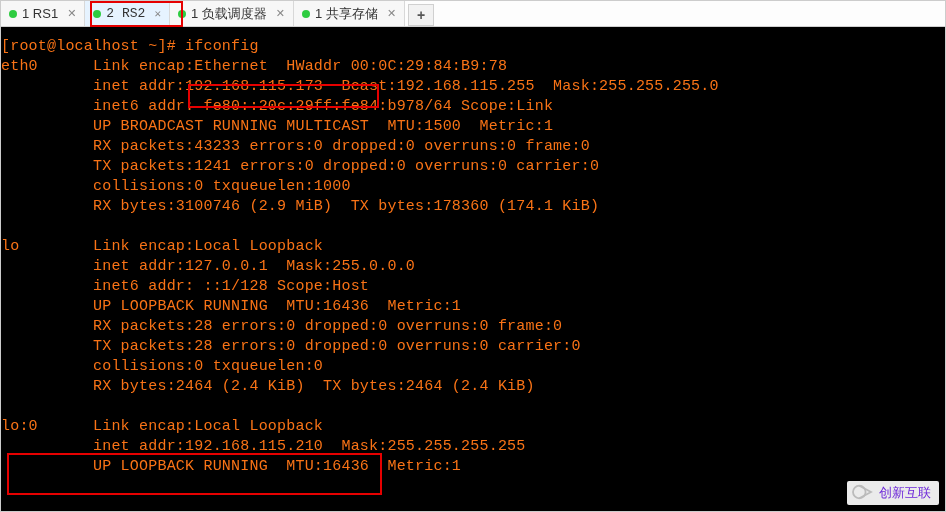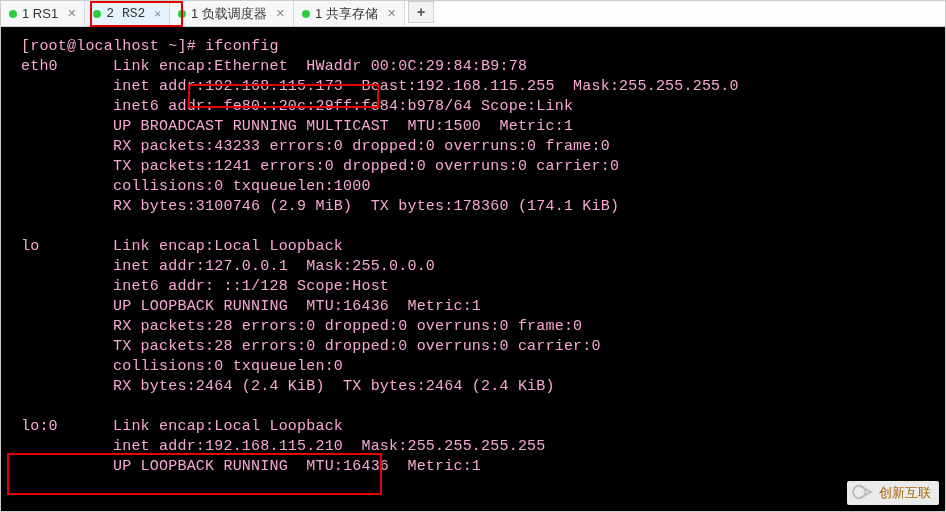--- a/index.html
+++ b/index.html
@@ -8,21 +8,21 @@
     height: 512px;
     background: #000;
     font-family: "Consolas", "Courier New", monospace;
     font-size: 15px;
     overflow: hidden;
     position: relative;
     border: 1px solid #ccc;
   }
   .tabs {
     display: flex;
-    align-items: flex-start;
+    align-items: flex-end;
     height: 26px;
     background: #fdfdfd;
     border-bottom: 1px solid #d0d0d0;
     font-family: "Microsoft YaHei", Arial, sans-serif;
     font-size: 13px;
   }
   .tab {
     display: flex;
     align-items: center;
     padding: 0 8px;
@@ -65,22 +65,22 @@
   .hl-tab {
     position: absolute;
     top: 0px;
     left: 89px;
     width: 93px;
     height: 26px;
     border: 2px solid #e60000;
     pointer-events: none;
   }
   .terminal {
-    padding: 10px 8px 0 20px;
-    color: #f9a8d4;
+    padding: 10px 8px 0 0;
+    color: #f97316;
     line-height: 20px;
     white-space: pre;
     font-size: 15px;
     letter-spacing: 0.2px;
   }
   .hl-ip {
     position: absolute;
     top: 83px;
     left: 187px;
     width: 191px;
@@ -95,21 +95,21 @@
     width: 375px;
     height: 42px;
     border: 2px solid #e60000;
     pointer-events: none;
   }
   .watermark {
     position: absolute;
     right: 6px;
     bottom: 6px;
     background: rgba(255,255,255,0.92);
-    color: #a16207;
+    color: #6d28d9;
     font-family: "Microsoft YaHei", Arial, sans-serif;
     font-size: 13px;
     padding: 3px 8px 3px 32px;
     border-radius: 2px;
   }
   .watermark .wm-icon {
     position: absolute;
     left: 4px;
     top: 2px;
     width: 22px;

